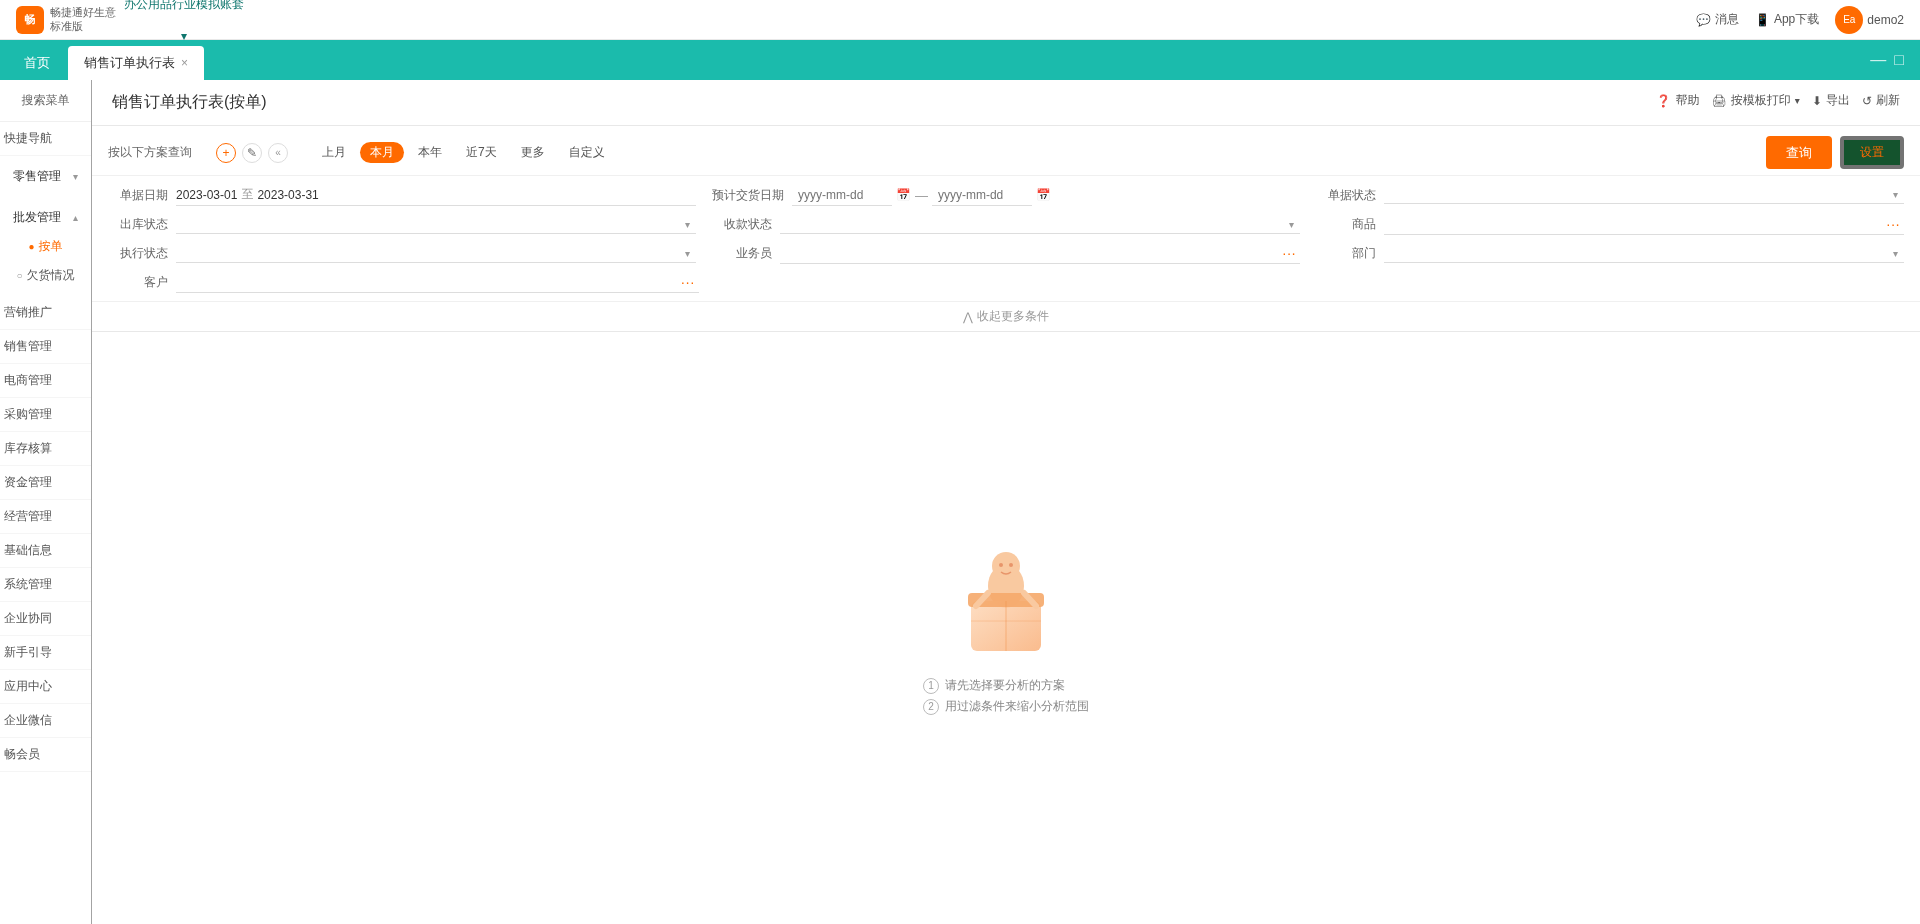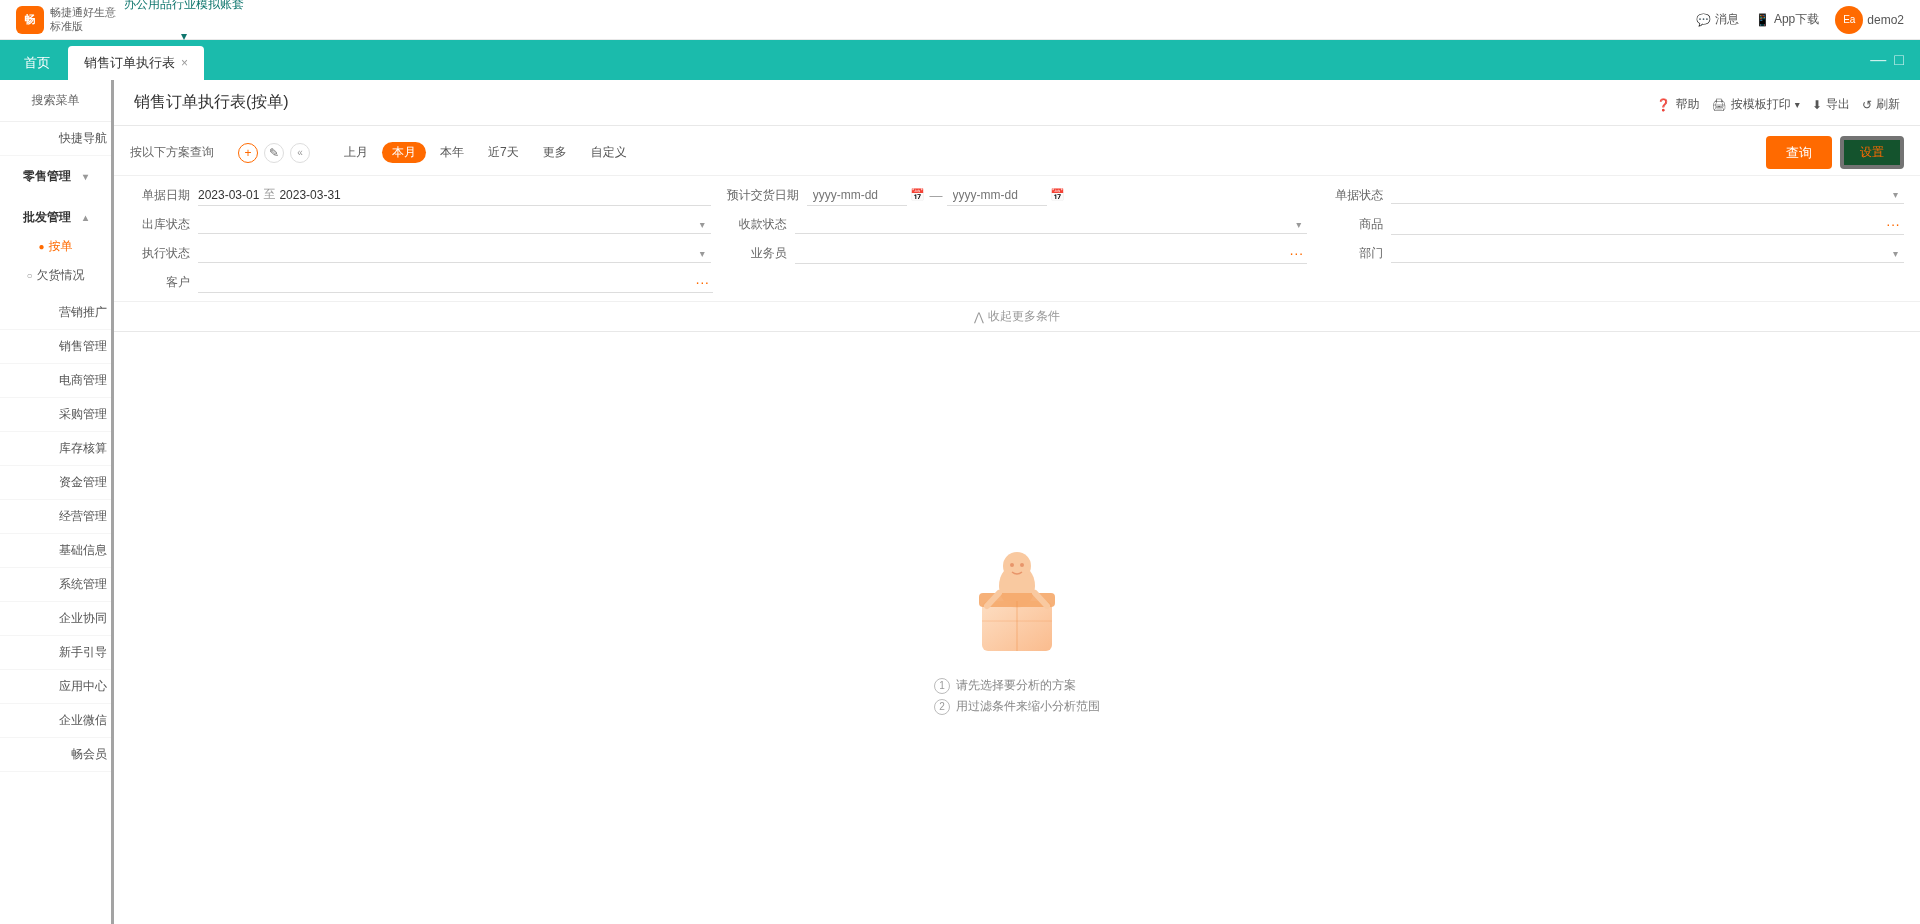--- a/index.html
+++ b/index.html
@@ -22,33 +22,33 @@
     .tab.active { background: #fff; color: #333; border-radius: 4px 4px 0 0; }
     .tab.home { color: #fff; }
     .tab-close { color: #999; font-size: 12px; cursor: pointer; }
     .tab-actions { margin-left: auto; display: flex; align-items: center; gap: 8px; padding-right: 8px; }
     .tab-action-btn { color: rgba(255,255,255,0.8); cursor: pointer; font-size: 16px; }
 
     
     .main { display: flex; flex: 1; overflow: hidden; }
 
     
-    .sidebar { width: 114px; background: #fff; border-right: 3px solid #a3a3a3; display: flex; flex-direction: column; overflow-y: auto; flex-shrink: 0; }
+    .sidebar { width: 92px; background: #fff; border-right: 1px solid #a3a3a3; display: flex; flex-direction: column; overflow-y: auto; flex-shrink: 0; }
     .sidebar-search { padding: 8px; border-bottom: 1px solid #f0f0f0; }
     .sidebar-search-btn { width: 100%; text-align: center; font-size: 12px; color: #666; cursor: pointer; padding: 4px; }
-    .sidebar-nav-item { text-align: right; padding: 8px 4px; font-size: 12px; color: #555; cursor: pointer; border-bottom: 1px solid #f5f5f5; }
+    .sidebar-nav-item { text-align: left; padding: 8px 4px; font-size: 12px; color: #555; cursor: pointer; border-bottom: 1px solid #f5f5f5; }
     .sidebar-section { padding: 6px 0; }
-    .sidebar-section-title { display: flex; align-items: center; justify-content: center; padding: 6px 8px; font-size: 12px; color: #333; cursor: pointer; gap: 12px; font-weight: 700; }
+    .sidebar-section-title { display: flex; align-items: center; justify-content: center; padding: 6px 8px; font-size: 12px; color: #333; cursor: pointer; gap: 12px; font-weight: 400; }
     .sidebar-section-title .arrow { font-size: 10px; color: #999; }
     .sidebar-sub-item { text-align: center; padding: 6px 4px; font-size: 12px; color: #555; cursor: pointer; }
     .sidebar-sub-item.active { color: #ff6a00; }
 
     
     .content { flex: 1; display: flex; flex-direction: column; overflow: hidden; background: #f5f7fa; }
-    .content-header { background: #fff; padding: 12px 20px; border-bottom: 1px solid #e8e8e8; display: flex; align-items: flex-end; justify-content: space-between; flex-shrink: 0; }
+    .content-header { background: #fff; padding: 12px 20px; border-bottom: 1px solid #e8e8e8; display: flex; align-items: flex-start; justify-content: space-between; flex-shrink: 0; }
     .page-title { font-size: 16px; font-weight: 500; color: #333; }
     .header-actions { display: flex; align-items: center; gap: 12px; }
     .header-action-btn { display: flex; align-items: center; gap: 4px; font-size: 12px; color: #555; cursor: pointer; }
 
     
     .filter-panel { background: #fff; margin: 0; border-bottom: 1px solid #e8e8e8; flex-shrink: 0; }
     .filter-row-header { display: flex; align-items: center; padding: 10px 16px 6px; gap: 24px; border-bottom: 1px solid #f0f0f0; }
     .filter-label { font-size: 12px; color: #666; white-space: nowrap; }
     .scheme-actions { display: flex; align-items: center; gap: 6px; }
     .scheme-btn { width: 20px; height: 20px; border-radius: 50%; border: 1px solid #ddd; display: flex; align-items: center; justify-content: center; cursor: pointer; font-size: 12px; color: #666; }

